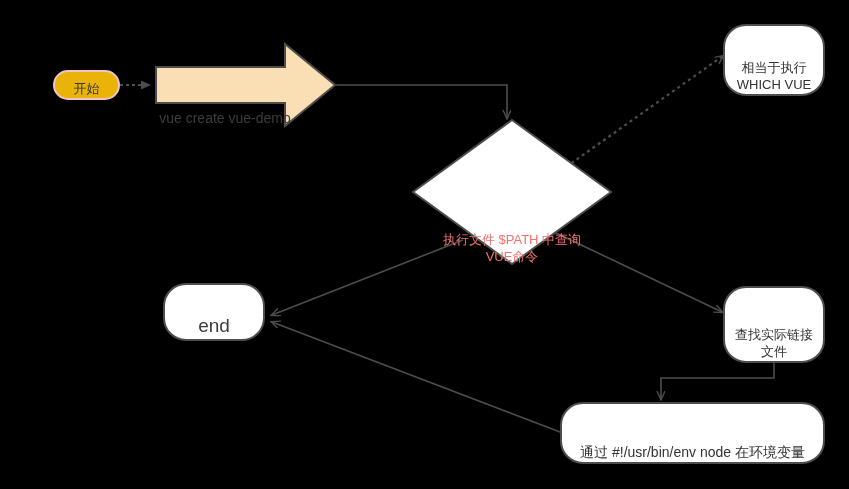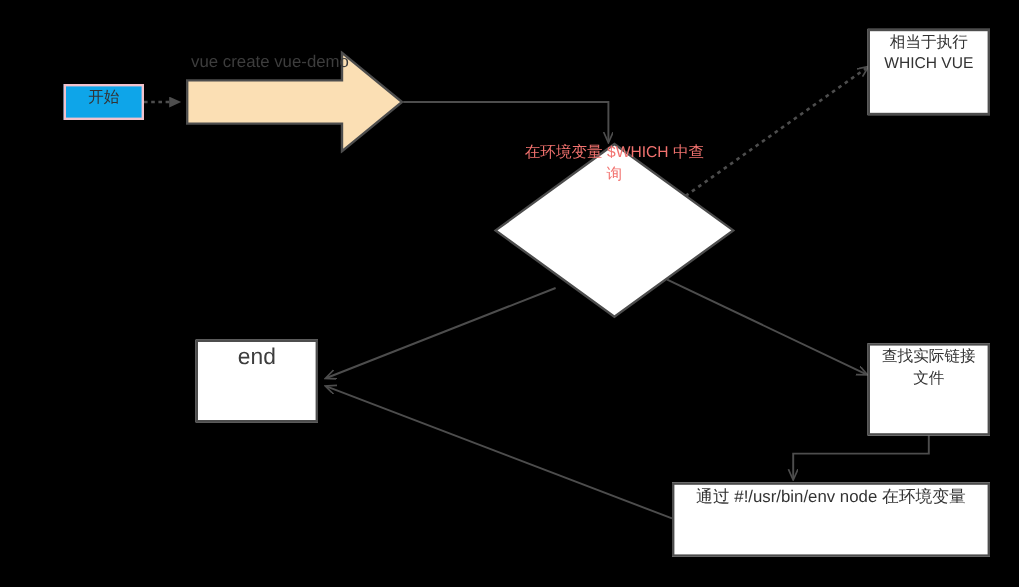--- a/index.html
+++ b/index.html
@@ -12,29 +12,30 @@
     width: 849px;
     height: 489px;
     background: #000000;
     overflow: hidden;
     font-family: "Liberation Sans", "DejaVu Sans", sans-serif;
   }
   .node {
     position: absolute;
     box-sizing: border-box;
     display: flex;
-    align-items: flex-start;
+    align-items: flex-end;
     justify-content: center;
     text-align: center;
     line-height: 1.35;
+    border-radius: 23px;
   }
 
   
   #start-node {
-    background: #0ea5e9;
+    background: #eab308;
     border: 2px solid #f2c2cc;
     color: #333333;
     font-size: 13px;
   }
 
   
   #command-node {
     color: #3d3d3d;
     font-size: 14px;
     padding-right: 42px;
@@ -140,21 +141,22 @@
       <path d="M1,25 L130,25 L130,2 L180,43 L130,84 L130,61 L1,61 Z" fill="#fbdfb4" stroke="#4d4d4d" stroke-width="2" stroke-linejoin="miter"></path>
     </svg>
     <span class="label">vue create vue-demo</span>
   </div>
 
   <div class="node" id="decision-node" style="left:411px; top:118px; width:202px; height:148px;">
     <svg class="diamond-bg" viewBox="0 0 202 148" preserveAspectRatio="none">
       <path d="M101,2 L200,74 L101,146 L2,74 Z" fill="#ffffff" stroke="#4d4d4d" stroke-width="2" stroke-linejoin="miter"></path>
     </svg>
     <div class="label">
-      <div>在环境变量 $WHICH 中查询</div>
+      <div>执行文件 $PATH 中查询</div>
+      <div>VUE命令</div>
     </div>
   </div>
 
   <div class="node rect-node" id="which-vue-node" style="left:723px; top:24px; width:102px; height:72px;">
     <div>
       <div>相当于执行</div>
       <div>WHICH VUE</div>
     </div>
   </div>
 
@@ -162,17 +164,17 @@
     <div>
       <div>查找实际链接</div>
       <div>文件</div>
     </div>
   </div>
 
   <div class="node rect-node" id="bottom-node" style="left:560px; top:402px; width:265px; height:62px;">
     <span>通过 #!/usr/bin/env node 在环境变量</span>
   </div>
 
-  <div class="node rect-node" id="end-node" style="left:163px; top:283px; width:102px; height:69px;">
+  <div class="node rect-node" id="end-node" style="left:163px; top:283px; width:102px; height:58px;">
     <span>end</span>
   </div>
 
 </div>
 
 </body></html>

